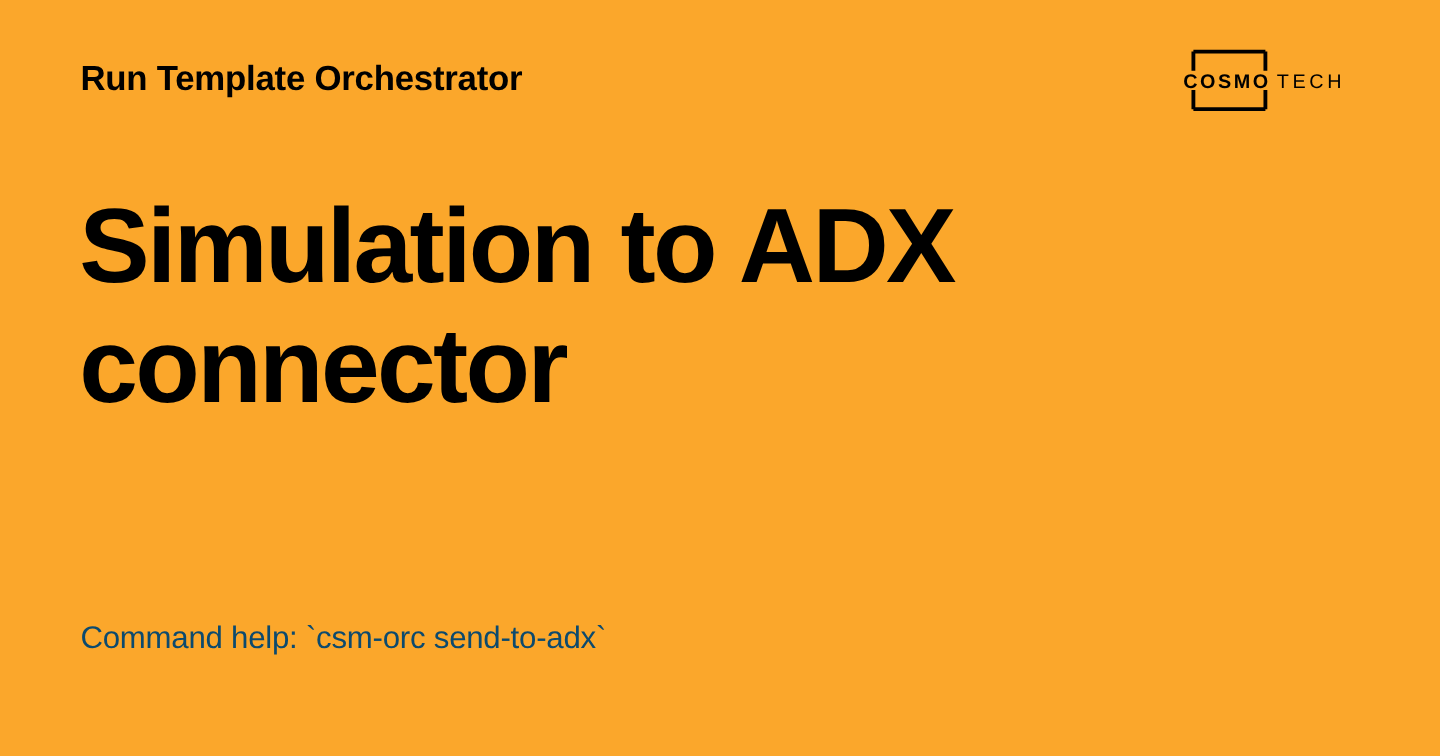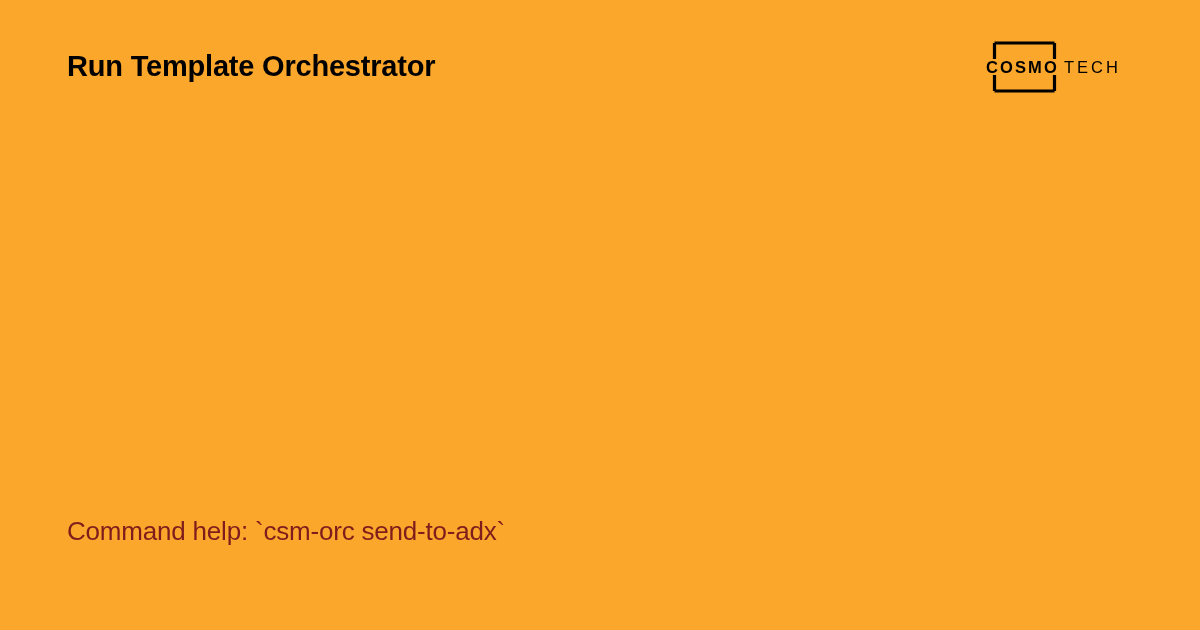--- a/index.html
+++ b/index.html
@@ -89,21 +89,21 @@
   
   .footer {
     position: absolute;
     left: 67px;
     top: 514px;
     margin: 0;
     padding: 0;
     font-size: 26px;
     line-height: 34px;
     font-weight: normal;
-    color: #7f1d1d;
+    color: #0c4a6e;
     letter-spacing: -0.2px;
     white-space: nowrap;
   }
 </style>
 </head>
 <body>
 
 <div class="card">
 
   <div class="header-row">
@@ -128,16 +128,17 @@
           </g>
 
           <text x="0" y="34" font-family="Liberation Sans, sans-serif" font-size="16.5" font-weight="bold" letter-spacing="2.1" fill="#000000">COSMO</text>
           <text x="78" y="34" font-family="Liberation Sans, sans-serif" font-size="16.5" font-weight="normal" letter-spacing="3.0" fill="#000000">TECH</text>
         </svg>
       </div>
     </div>
 
   </div>
 
+  <h1 class="title">Simulation to ADX connector</h1>
 
   <div class="footer">Command help: `csm-orc send-to-adx`</div>
 
 </div>
 
 </body></html>

